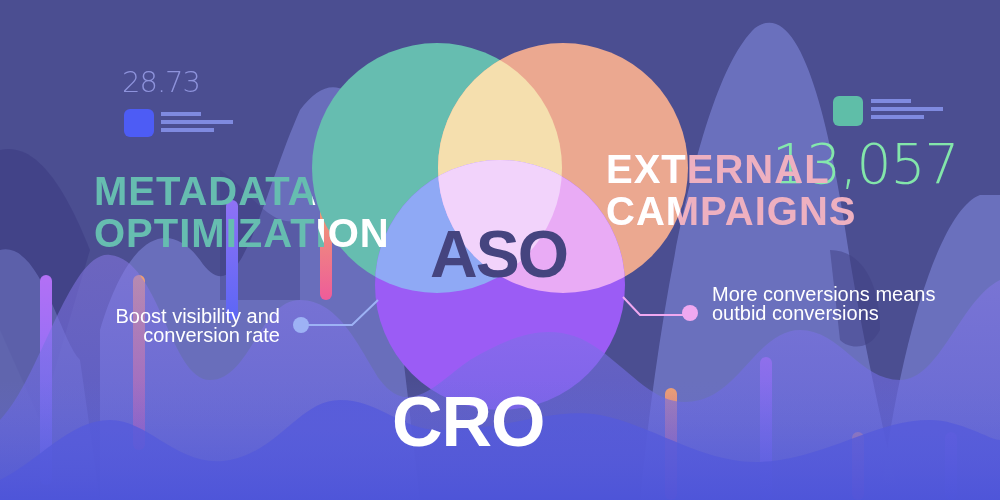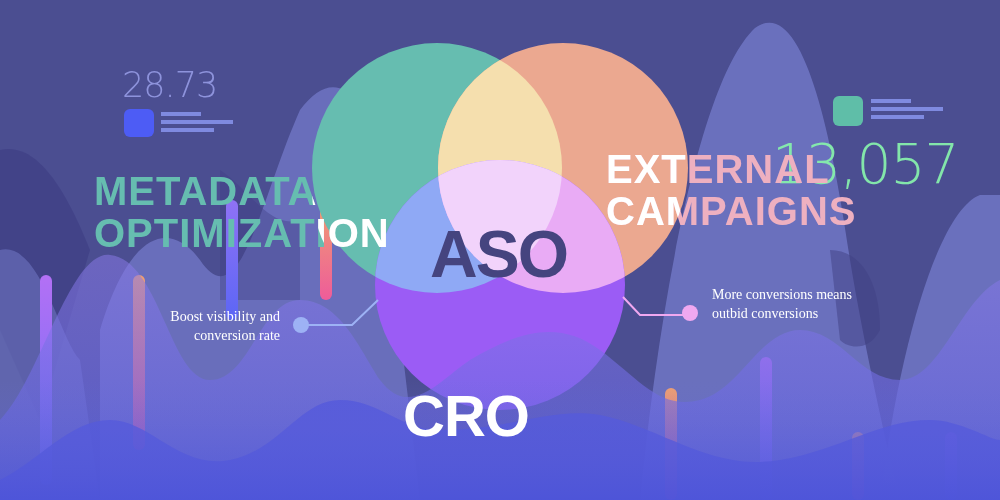--- a/index.html
+++ b/index.html
@@ -1,29 +1,29 @@
 <!DOCTYPE html>
 <html><head>
 <meta charset="utf-8">
 <style>
   html, body { margin: 0; padding: 0; }
   body { width: 1000px; height: 500px; overflow: hidden; background: #4b4e91; position: relative; font-family: "Liberation Sans", sans-serif; }
   .stage { position: absolute; left: 0; top: 0; width: 1000px; height: 500px; }
   svg.bg { position: absolute; left: 0; top: 0; }
   .txt { position: absolute; white-space: nowrap; }
   .stat { font-family: "DejaVu Sans", sans-serif; font-weight: 200; letter-spacing: -1px; }
-  .stat-left { left: 122px; top: 65px; font-size: 35px; color: #8e93dc; }
+  .stat-left { left: 122px; top: 65px; font-size: 29px; color: #8e93dc; }
   .stat-right { left: 772px; top: 132px; font-size: 55px; color: #86efac; opacity: 0.95; }
   .big { font-weight: 700; font-family: "Liberation Sans", sans-serif; font-size: 40px; line-height: 42px; letter-spacing: 1px; }
   .meta { left: 94px; top: 148px; margin-top: 22px; }
   .ext { left: 606px; top: 148px; }
   .label-line { display: block; }
   .aso { left: 430px; top: 216px; font-size: 66px; font-weight: 700; color: #45447f; letter-spacing: -2px; }
-  .cro { left: 392px; top: 382px; font-size: 58px; font-weight: 700; color: #ffffff; letter-spacing: -1px; margin-left: 11px; }
-  .note { font-family: Liberation Serif, serif; font-size: 14px; line-height: 19px; color: #ffffff; }
+  .cro { left: 392px; top: 382px; font-size: 70px; font-weight: 700; color: #ffffff; letter-spacing: -1px; }
+  .note { font-family: Liberation Sans, sans-serif; font-size: 20px; line-height: 19px; color: #ffffff; }
   .note-left { left: 90px; top: 307px; text-align: right; width: 190px; }
   .note-right { left: 712px; top: 285px; }
 </style>
 </head>
 <body>
 
 <div class="stage">
 
   <svg class="bg" width="1000" height="500" viewBox="0 0 1000 500">
     <defs>

